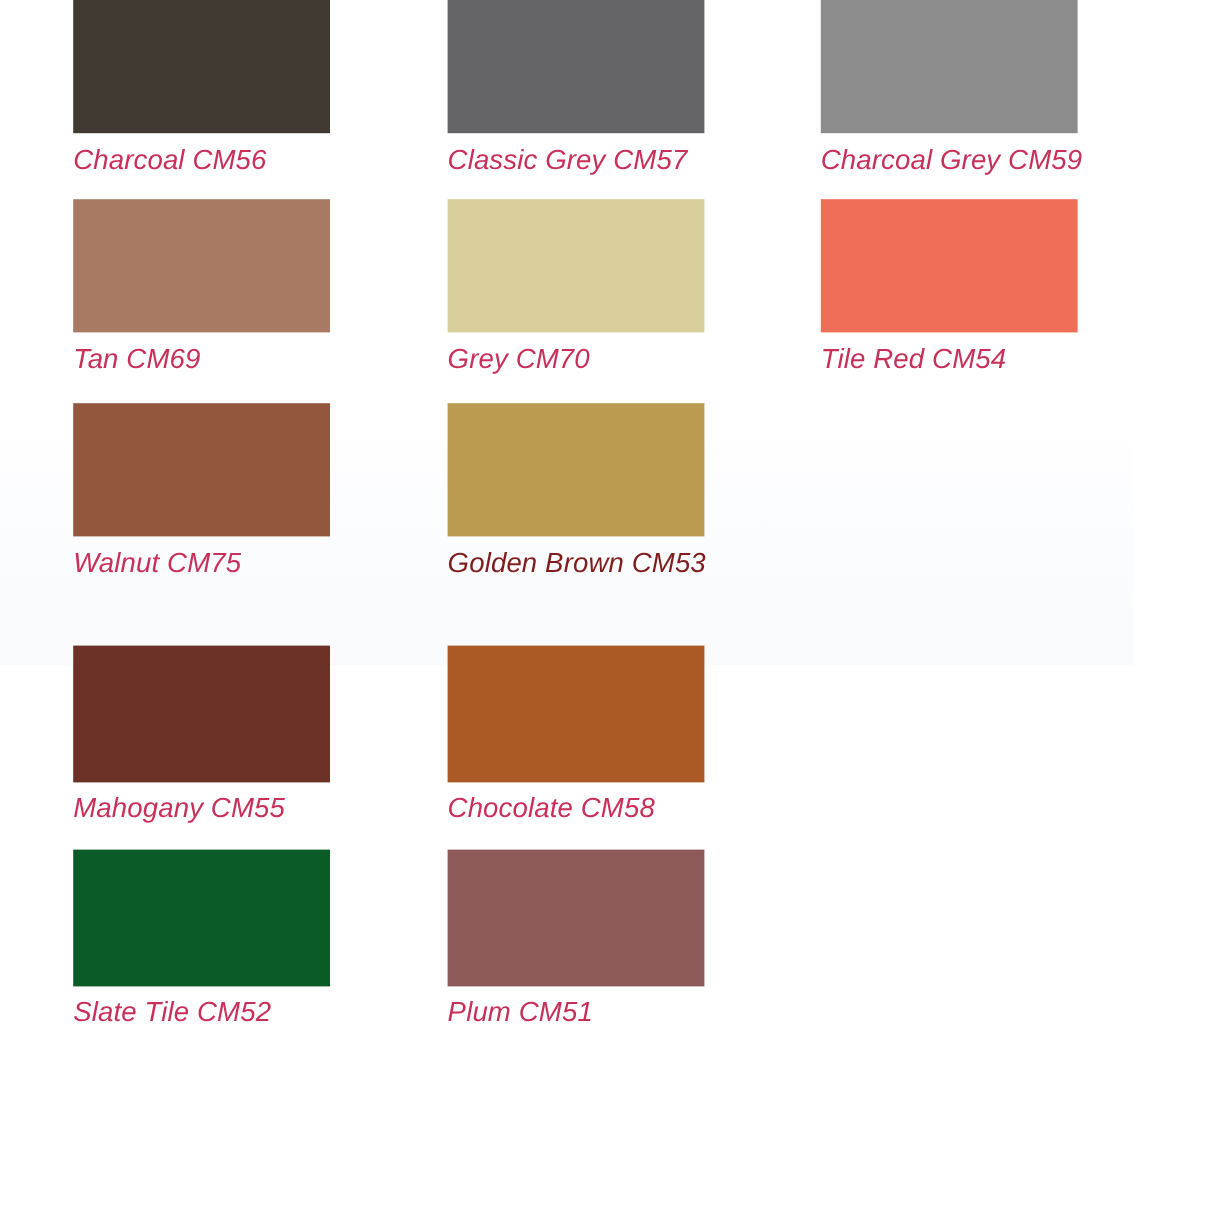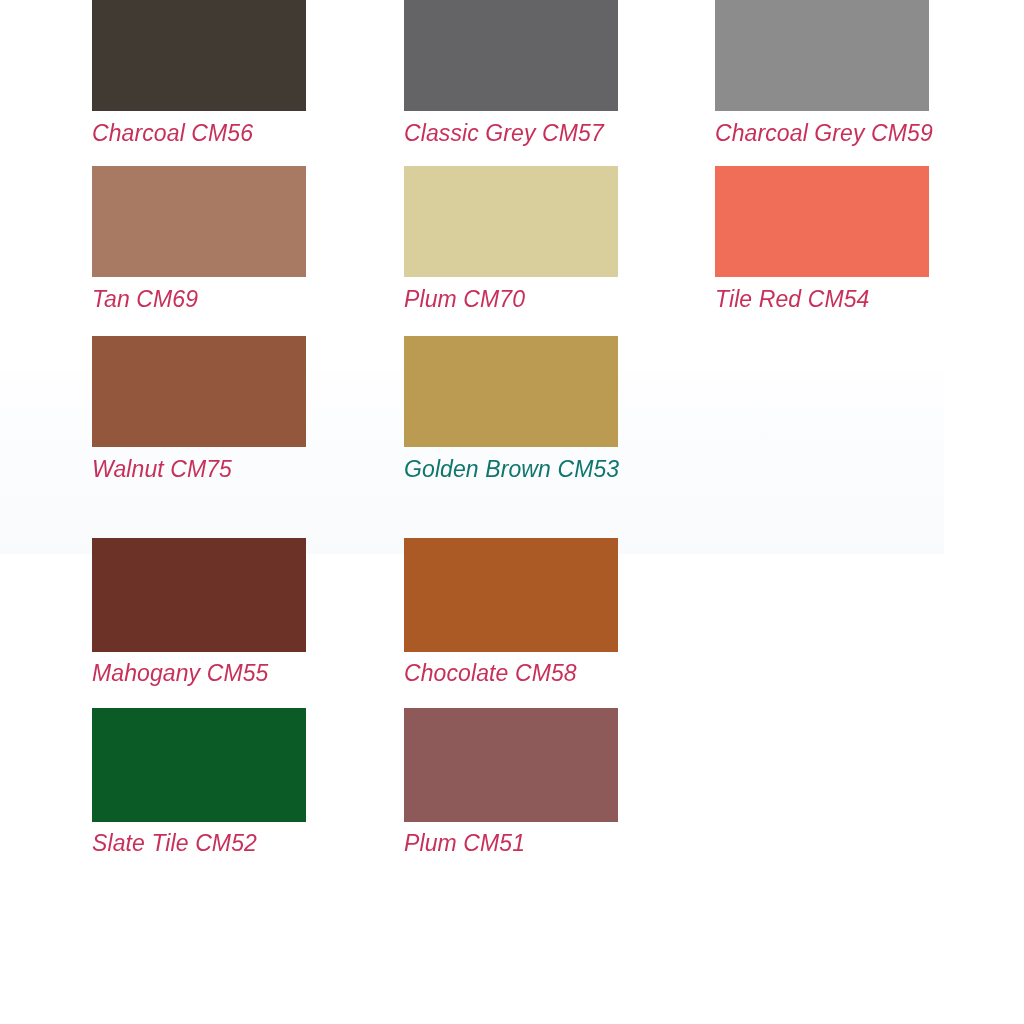--- a/index.html
+++ b/index.html
@@ -50,21 +50,20 @@
   .group.group-b { top: 538px; }
 
   .swatch-row {
     position: relative;
     width: 1024px;
   }
 
   .swatch-cell {
     position: absolute;
     top: 0;
-    margin-left: 31px;
   }
   .swatch-cell.col-0 { left: 61px; }
   .swatch-cell.col-1 { left: 373px; }
   .swatch-cell.col-2 { left: 684px; }
 
   .chip {
     width: 214px;
     height: 111px;
     display: block;
     box-sizing: border-box;
@@ -113,36 +112,36 @@
       </div>
     </div>
 
     <div class="swatch-row" style="height:170px;">
       <div class="swatch-cell col-0">
         <span class="chip" style="background-color: rgb(168, 122, 99);"></span>
         <span class="chip-label" style="color: rgb(200, 48, 90);">Tan CM69</span>
       </div>
       <div class="swatch-cell col-1">
         <span class="chip" style="background-color: rgb(216, 207, 157);"></span>
-        <span class="chip-label" style="color: rgb(200, 48, 90);">Plum CM70</span>
+        <span class="chip-label" style="color: rgb(200, 48, 90);">Grey CM70</span>
       </div>
       <div class="swatch-cell col-2">
         <span class="chip" style="background-color: rgb(240, 109, 87);"></span>
         <span class="chip-label" style="color: rgb(200, 48, 90);">Tile Red CM54</span>
       </div>
     </div>
 
     <div class="swatch-row" style="height:170px;padding-left:44px;">
       <div class="swatch-cell col-0">
         <span class="chip" style="background-color: rgb(146, 87, 60);"></span>
         <span class="chip-label" style="color: rgb(200, 48, 90);">Walnut CM75</span>
       </div>
       <div class="swatch-cell col-1">
         <span class="chip" style="background-color: rgb(187, 154, 82);"></span>
-        <span class="chip-label" style="color: #0f766e;">Golden Brown CM53</span>
+        <span class="chip-label" style="color: #7f1d1d;">Golden Brown CM53</span>
       </div>
     </div>
   </div>
 
   <div class="group group-b">
 
     <div class="swatch-row" style="height:170px;">
       <div class="swatch-cell col-0">
         <span class="chip" style="background-color: rgb(109, 50, 39);"></span>
         <span class="chip-label" style="color: rgb(200, 48, 90);">Mahogany CM55</span>

